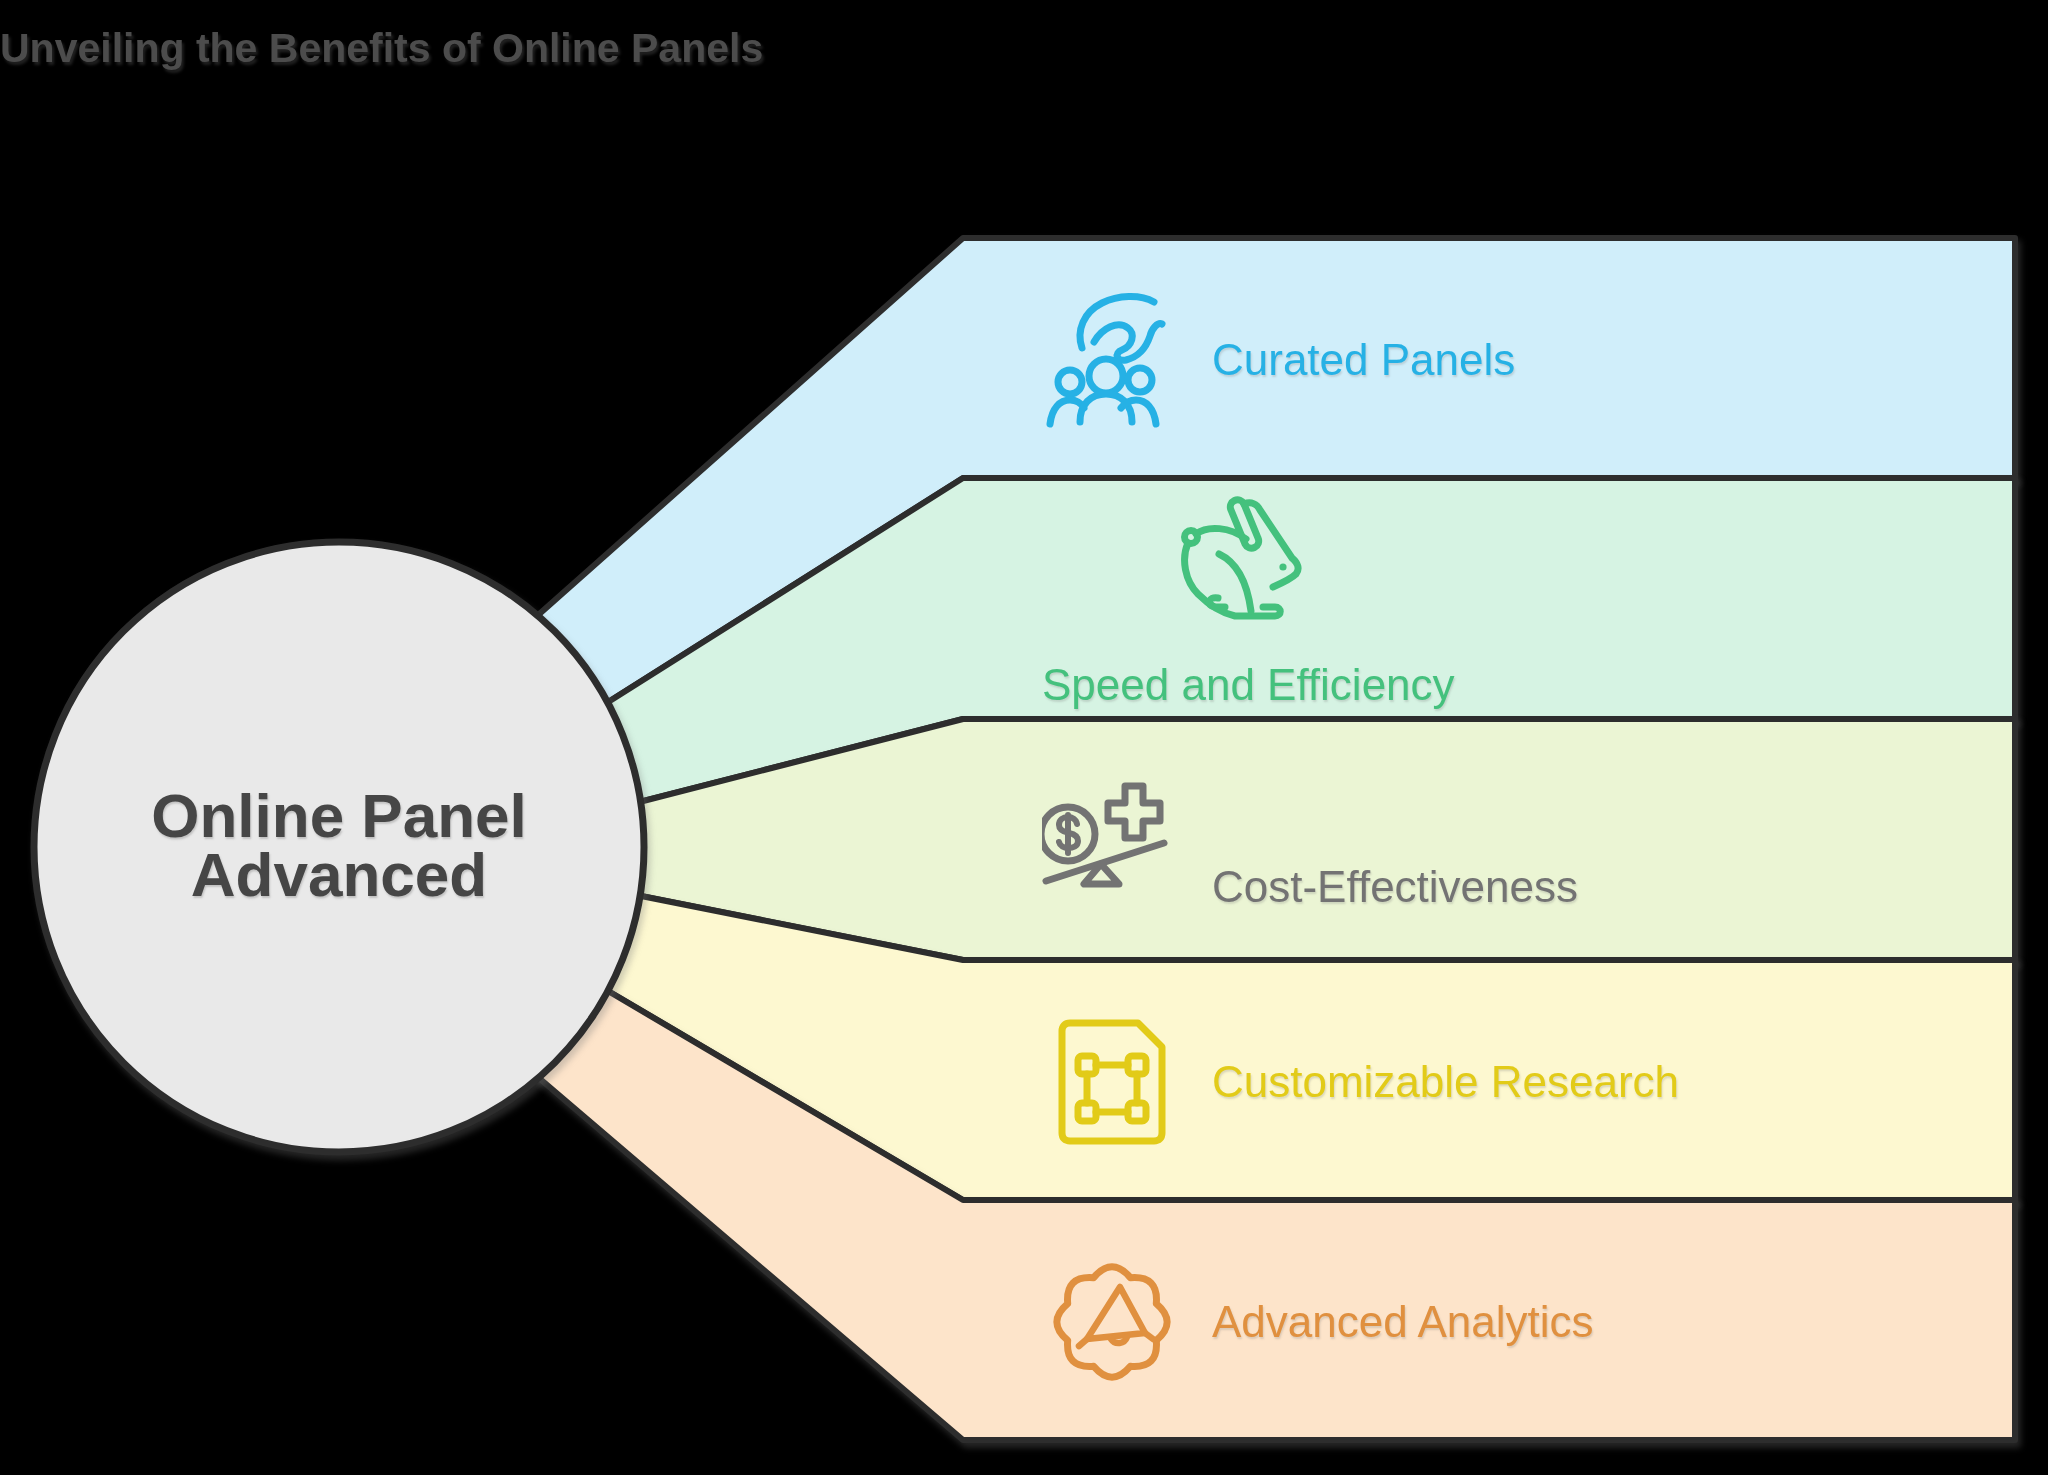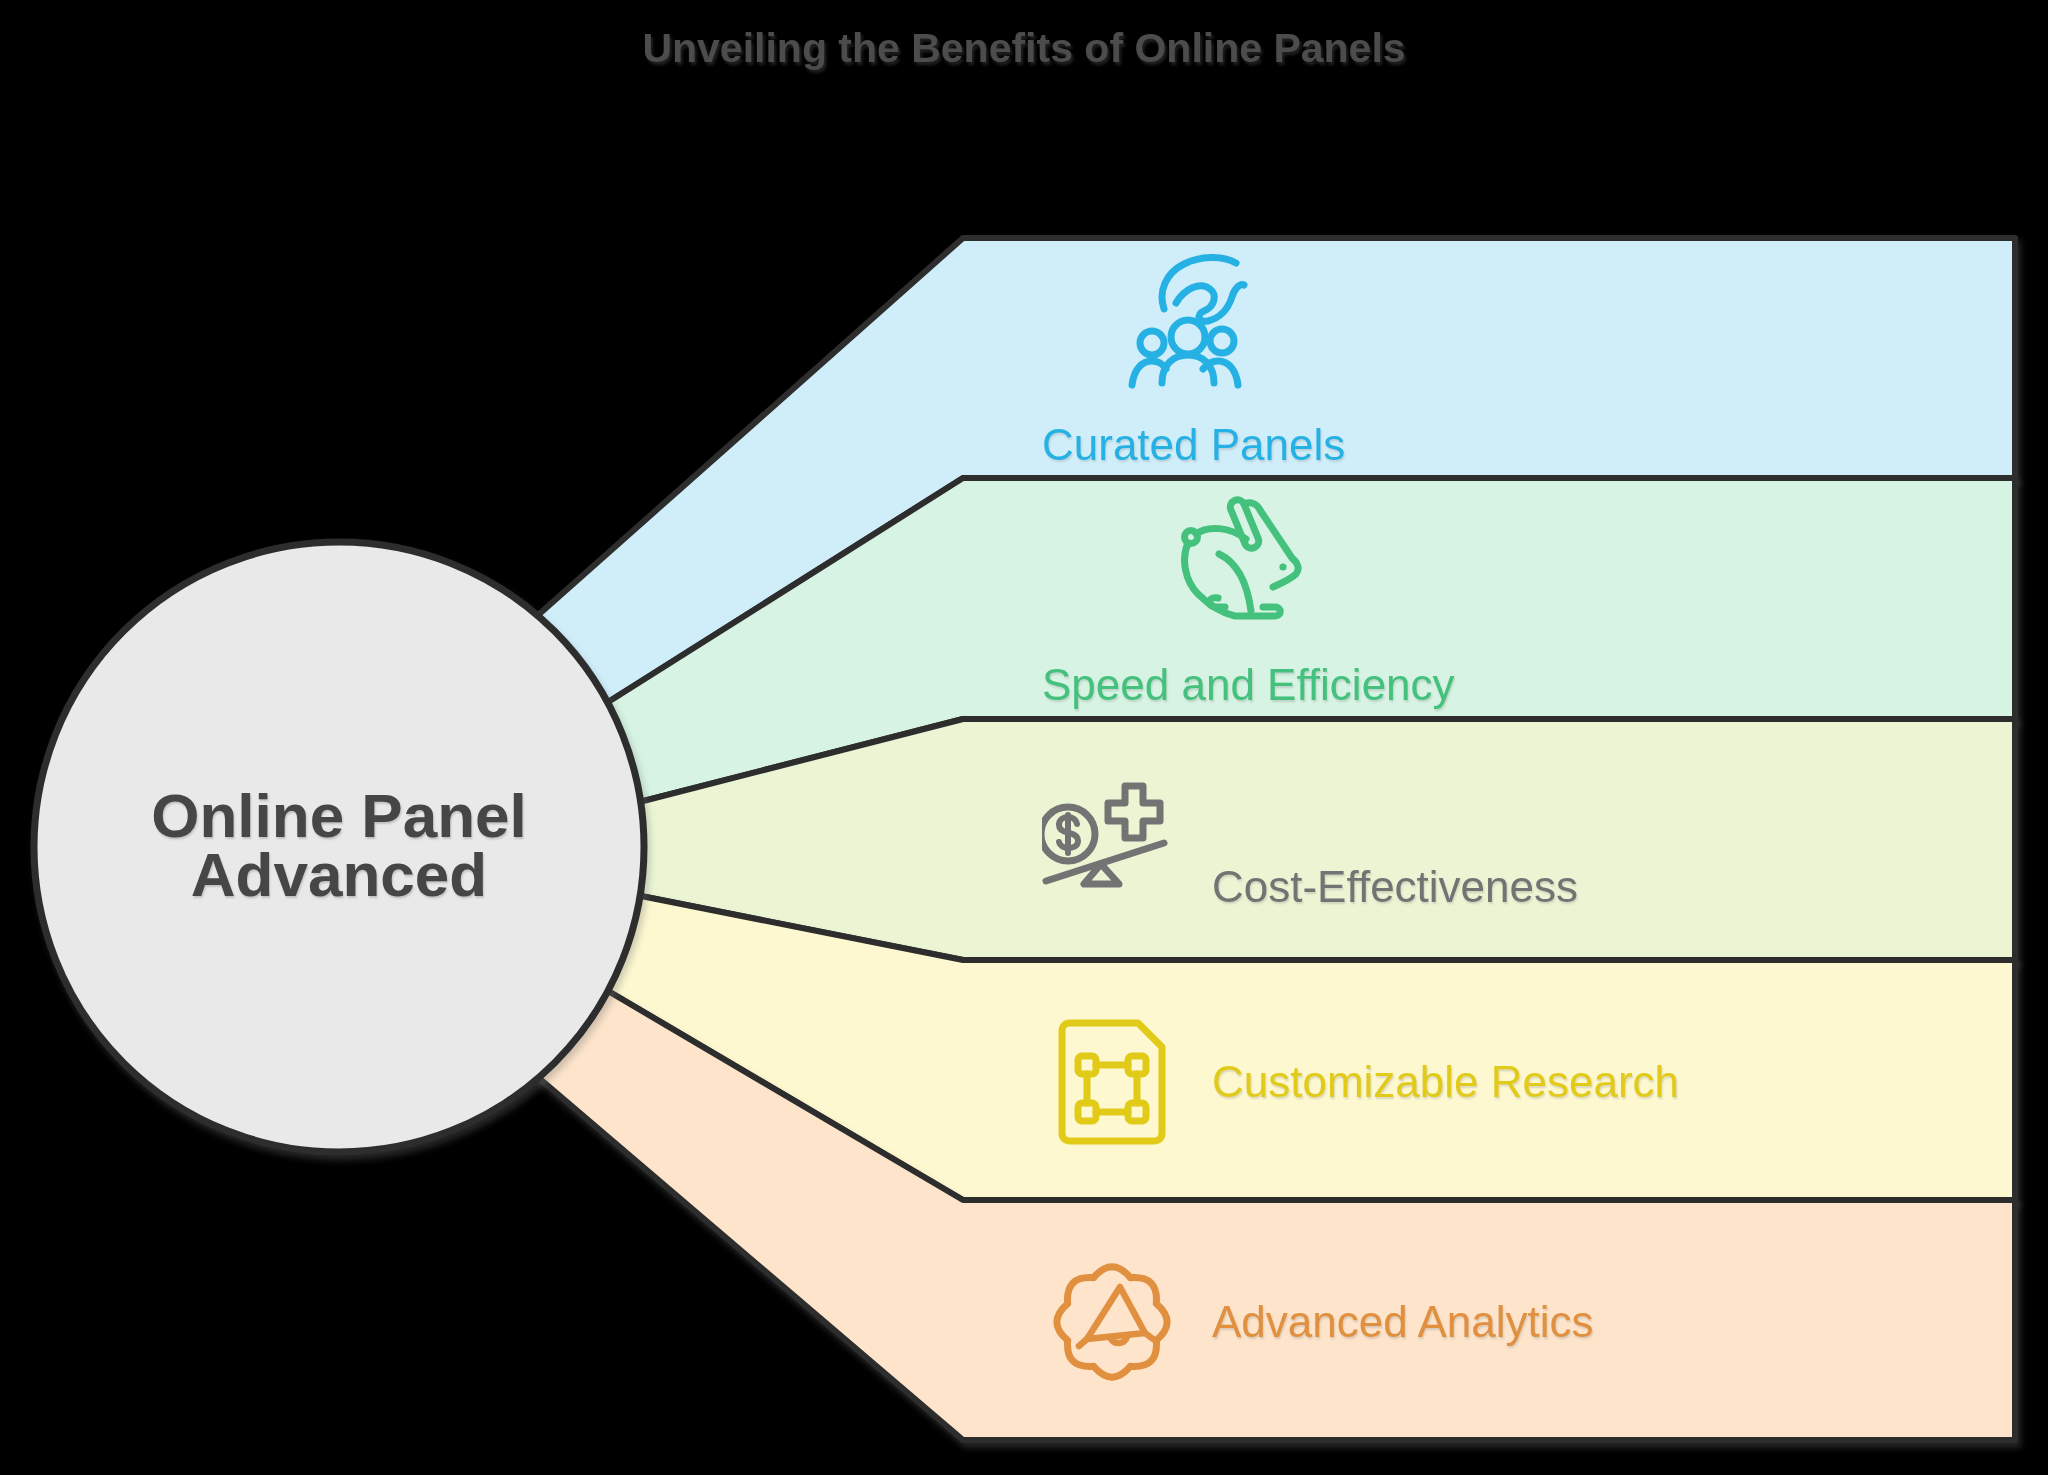--- a/index.html
+++ b/index.html
@@ -6,21 +6,21 @@
   .canvas{
     position:relative;
     width:2048px;height:1475px;
     background:#000;
     overflow:hidden;
     font-family:"Liberation Sans", sans-serif;
   }
   .page-title{
     position:absolute;
     left:0;top:26px;width:2048px;
-    text-align:center;
+    text-align:left;
     font-size:41px;font-weight:bold;line-height:44px;
     color:#4c4c4c;
     text-shadow:2px 3px 3px rgba(110,110,110,0.30);
   }
   svg.shapes{position:absolute;left:0;top:0;}
   .band-poly{
     stroke:#2d2d2d;stroke-width:6;stroke-linejoin:round;
     filter:drop-shadow(3px 5px 3px rgba(115,115,115,0.32));
   }
   .center-circle{
@@ -63,21 +63,21 @@
     <polygon class="band-poly" points="616,891 963,960 2015,960 2015,1200 963,1200 586,978" fill="#fdf8d0"></polygon>
     <polygon class="band-poly" points="586,978 963,1200 2015,1200 2015,1440 963,1440 519,1061" fill="#fde4ca"></polygon>
     <circle class="center-circle" cx="339" cy="847" r="305" fill="#e9e9e9"></circle>
   </svg>
 
   <div class="center-label">
     <div>Online Panel</div>
     <div>Advanced</div>
   </div>
 
-  <div class="band-row r1" style="color: rgb(38, 177, 229); flex-direction: column;">
+  <div class="band-row r1" style="color: rgb(38, 177, 229);">
     <span class="icon">
       <svg viewBox="-70 -70 140 140" fill="none" stroke="currentColor" stroke-width="7" stroke-linecap="round" stroke-linejoin="round">
         <path d="M -30,-12 C -36,-30 -28,-48 -10,-57 C 6,-65 28,-66 42,-58"></path>
         <path d="M -18,-18 C -10,-32 6,-40 16,-32 C 24,-26 20,-14 10,-10 C 2,-7 4,2 14,0 C 26,-3 34,-12 38,-24 C 40,-32 46,-38 50,-36"></path>
         <circle cx="-6" cy="16" r="17"></circle>
         <circle cx="-42" cy="22" r="12"></circle>
         <circle cx="28" cy="20" r="12"></circle>
         <path d="M -32,62 C -32,44 -21,34 -6,34 C 9,34 20,44 20,62"></path>
         <path d="M -62,64 C -60,48 -52,40 -42,40 C -36,40 -31,43 -28,48"></path>
         <path d="M 9,48 C 13,43 18,40 24,40 C 34,40 42,48 44,64"></path>

